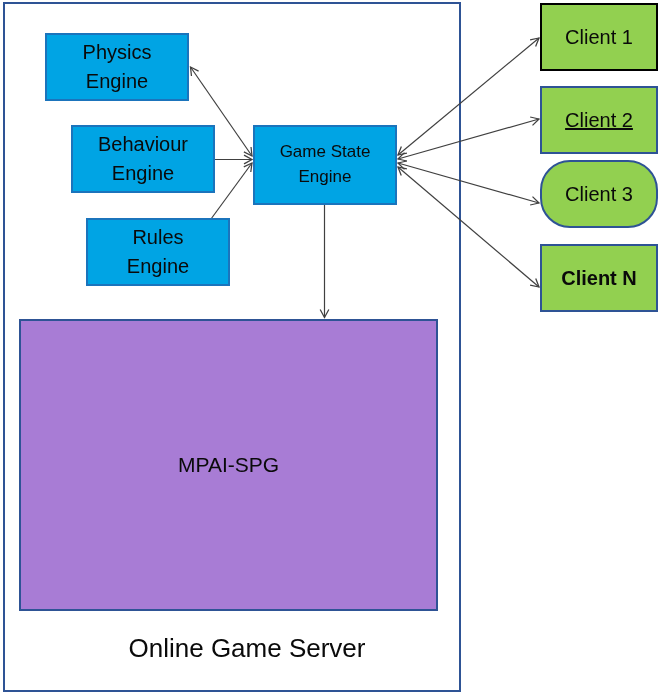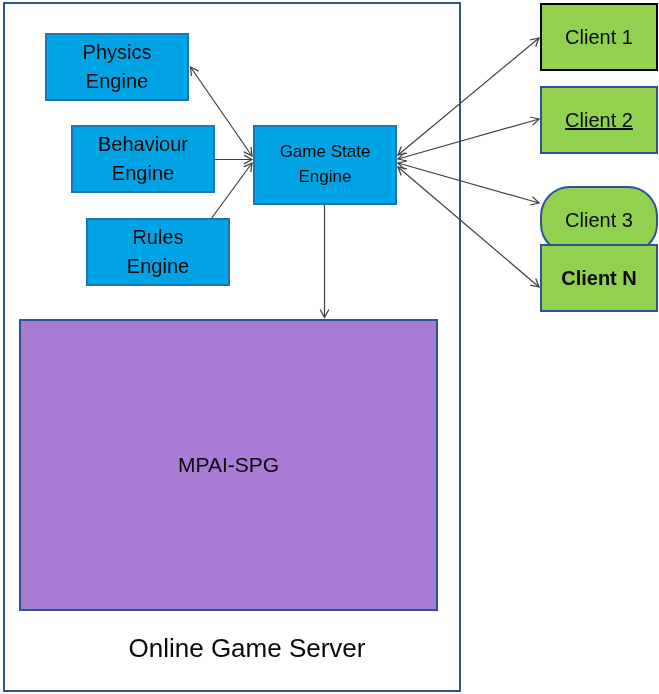--- a/index.html
+++ b/index.html
@@ -59,21 +59,21 @@
   }
   .green-node {
     background: var(--green-fill, #92d050);
     border: 2px solid var(--green-border, #2e5395);
     font-size: 20px;
     width: 118px; height: 68px;
     left: 540px;
   }
   .client-1 { top: 3px;   border-color: var(--client1-border, #000000); }
   .client-2 { top: 86px; text-decoration: underline; }
-  .client-3 { top: 186px; border-radius: 30px; }
+  .client-3 { top: 160px; border-radius: 30px; }
   .client-n { top: 244px; font-weight: bold; }
   .arrow-layer {
     position: absolute;
     left: 0; top: 0;
     width: 659px; height: 694px;
     pointer-events: none;
   }
   .edge {
     stroke: var(--arrow-color, #404040);
     stroke-width: 1.2;

